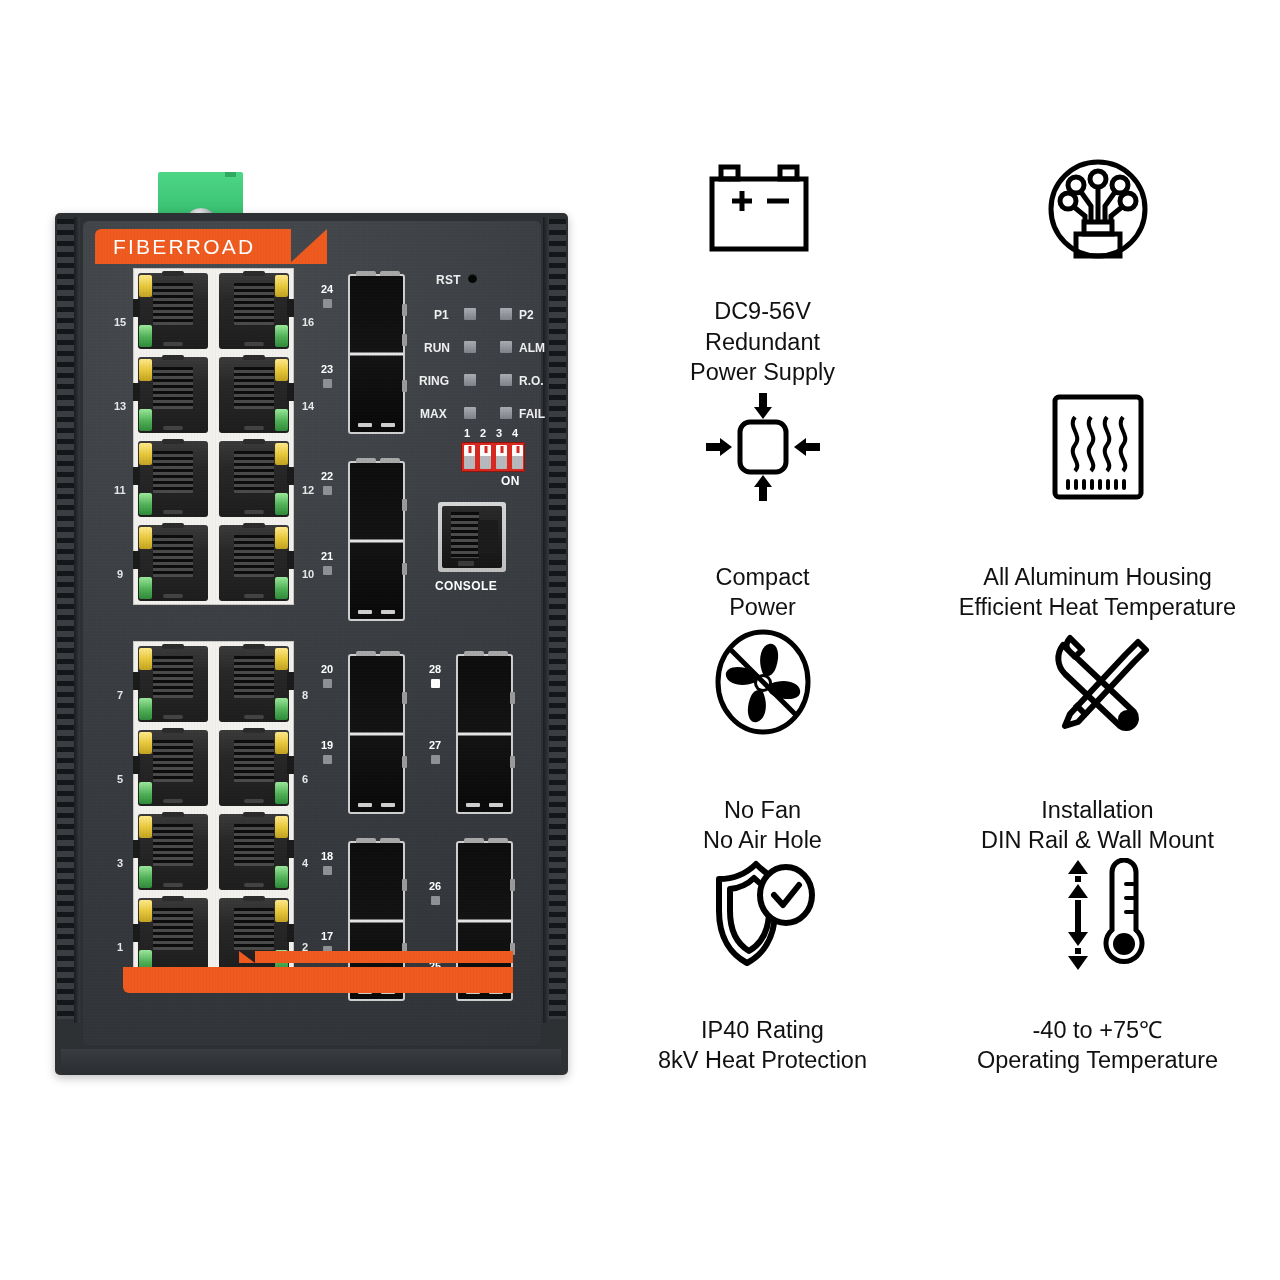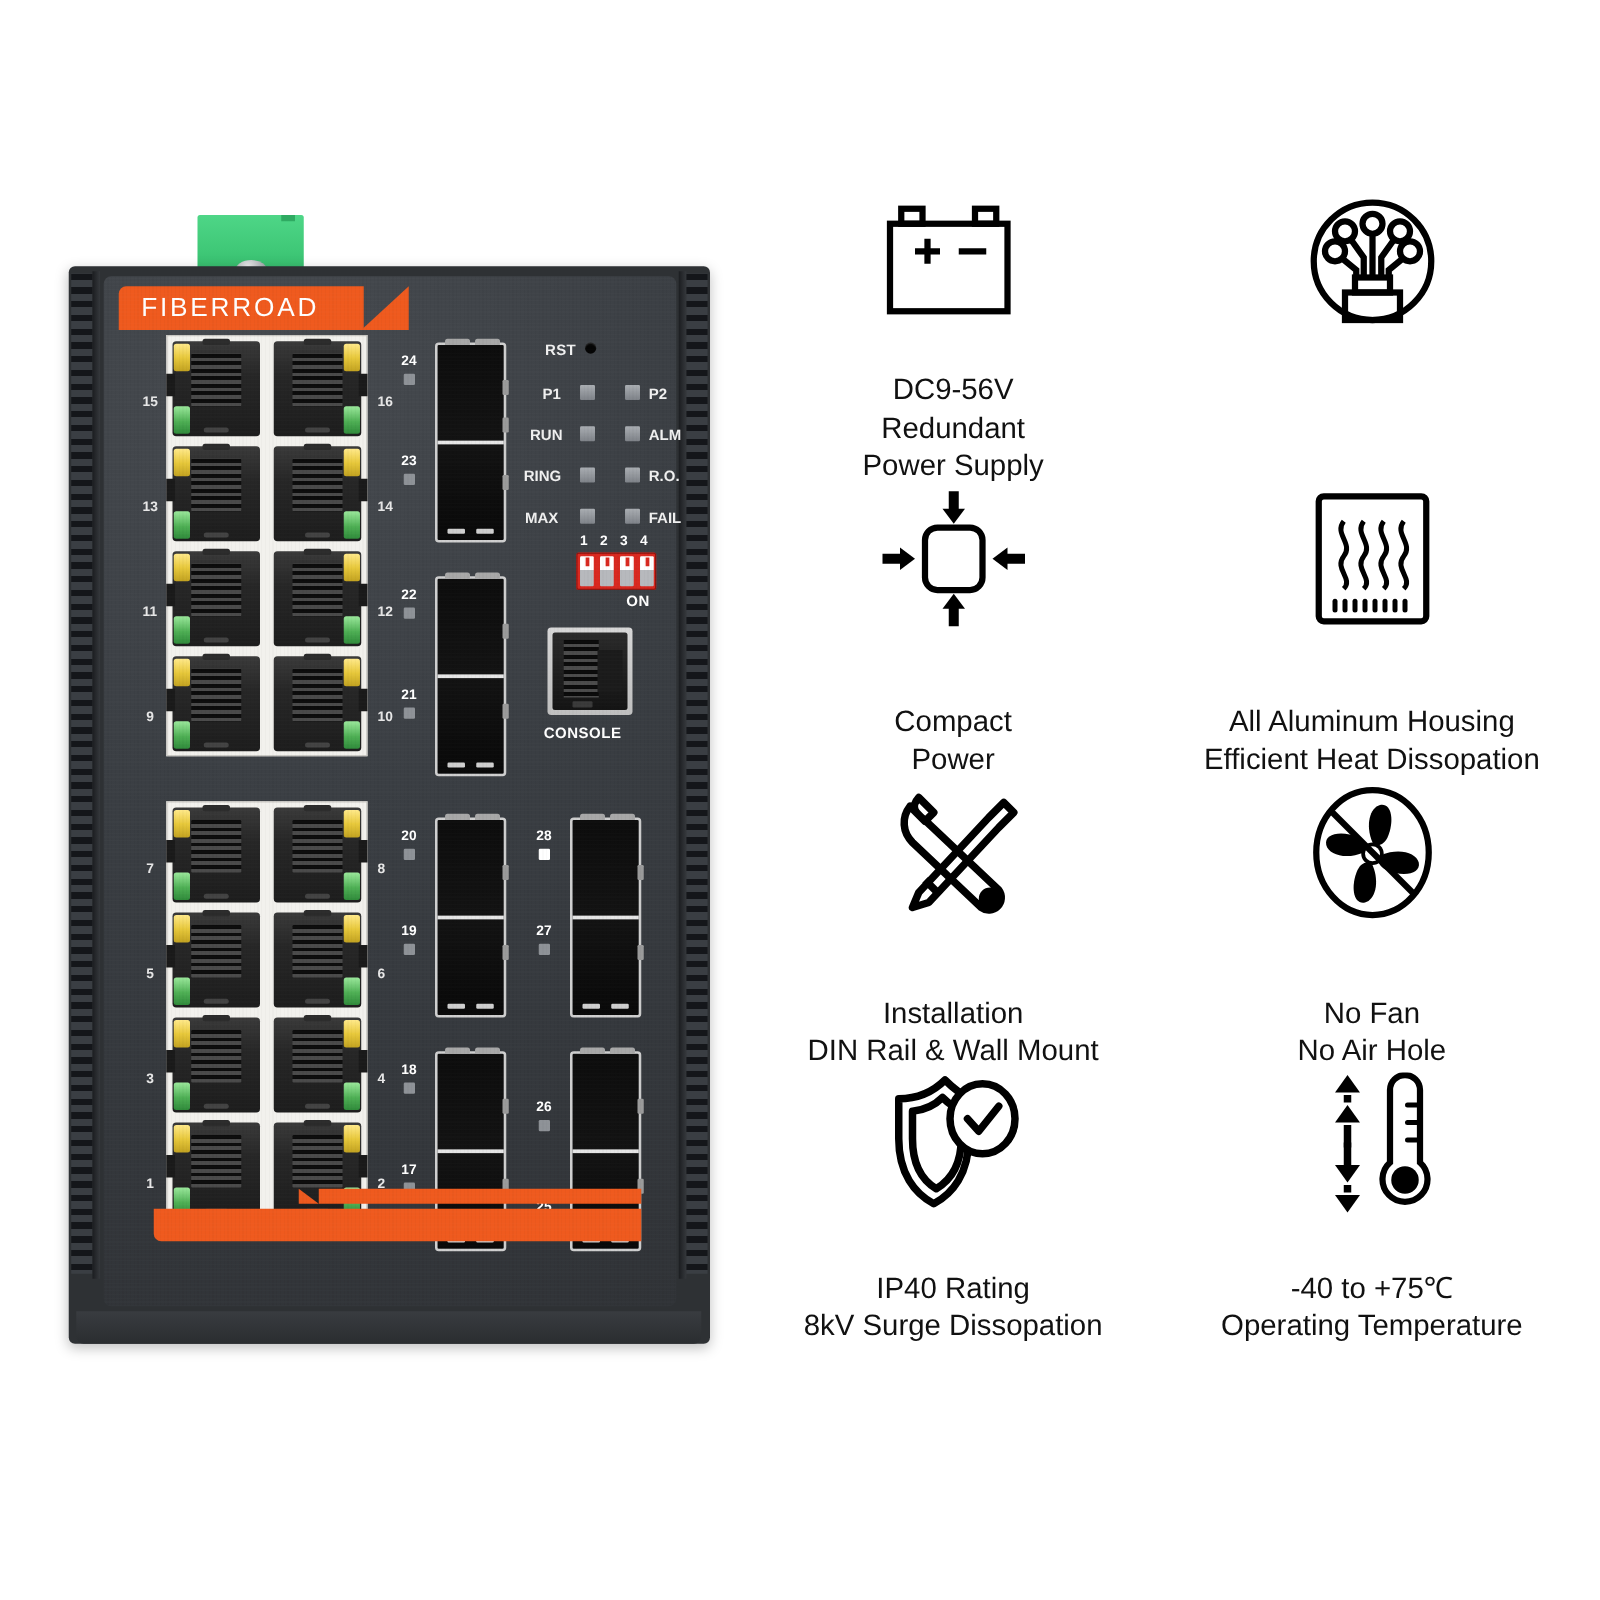--- a/index.html
+++ b/index.html
@@ -714,34 +714,21 @@
             <line x1="35" y1="90" x2="35" y2="97"></line>
             <line x1="43" y1="90" x2="43" y2="97"></line>
             <line x1="51" y1="90" x2="51" y2="97"></line>
             <line x1="59" y1="90" x2="59" y2="97"></line>
             <line x1="67" y1="90" x2="67" y2="97"></line>
             <line x1="75" y1="90" x2="75" y2="97"></line>
           </g>
         </svg>
       </div>
       <div class="caption">All Aluminum Housing
-Efficient Heat Dissopation</div>
-    </div>
-
-    <div class="feature feat-cell r3">
-      <div class="icon-box">
-        <svg width="112" height="112" viewBox="0 0 112 112" fill="none" stroke="#000" stroke-width="6" stroke-linejoin="round">
-          <path d="M28 12 L40 24 L33 31 L21 19 C14 28 15 40 23 48 L78 100 a10 10 0 0 0 14 -14 L37 34 C29 26 19 22 28 12 Z"></path>
-          <circle cx="85" cy="93" r="6" fill="#000"></circle>
-          <path d="M96 16 L84 28 L28 88 L23 100 L36 96 L92 36 L104 24 Z"></path>
-          <line x1="33" y1="78" x2="45" y2="90" stroke-width="6"></line>
-        </svg>
-      </div>
-      <div class="caption">Installation
-DIN Rail &amp; Wall Mount</div>
+Efficient Heat Temperature</div>
     </div>
 
     <div class="feature feat-cell r3">
       <div class="icon-box">
         <svg width="106" height="112" viewBox="0 0 106 112" fill="none" stroke="#000" stroke-width="5">
           <ellipse cx="53" cy="56" rx="45" ry="50"></ellipse>
           <g fill="#000" stroke="none">
             <path d="M53 48 c-6 -14 -2 -28 6 -30 c9 -2 12 12 6 26 c-3 6 -8 8 -12 4z"></path>
             <path d="M46 56 c-14 6 -28 2 -30 -6 c-2 -9 12 -12 26 -6 c6 3 8 8 4 12z"></path>
             <path d="M60 58 c14 -6 28 -2 30 6 c2 9 -12 12 -26 6 c-6 -3 -8 -8 -4 -12z"></path>
@@ -749,31 +736,44 @@
             <circle cx="53" cy="57" r="9"></circle>
           </g>
           <circle cx="53" cy="57" r="6" fill="#fff" stroke="none"></circle>
           <line x1="21" y1="24" x2="86" y2="89" stroke-width="5"></line>
         </svg>
       </div>
       <div class="caption">No Fan
 No Air Hole</div>
     </div>
 
+    <div class="feature feat-cell r3">
+      <div class="icon-box">
+        <svg width="112" height="112" viewBox="0 0 112 112" fill="none" stroke="#000" stroke-width="6" stroke-linejoin="round">
+          <path d="M28 12 L40 24 L33 31 L21 19 C14 28 15 40 23 48 L78 100 a10 10 0 0 0 14 -14 L37 34 C29 26 19 22 28 12 Z"></path>
+          <circle cx="85" cy="93" r="6" fill="#000"></circle>
+          <path d="M96 16 L84 28 L28 88 L23 100 L36 96 L92 36 L104 24 Z"></path>
+          <line x1="33" y1="78" x2="45" y2="90" stroke-width="6"></line>
+        </svg>
+      </div>
+      <div class="caption">Installation
+DIN Rail &amp; Wall Mount</div>
+    </div>
+
     <div class="feature feat-cell r4">
       <div class="icon-box">
         <svg width="108" height="112" viewBox="0 0 108 112" fill="none" stroke="#000" stroke-width="6" stroke-linejoin="round">
           <path d="M10 20 C26 20 38 14 47 5 C53 11 59 16 66 19 L66 52 C66 80 53 96 38 104 C23 96 10 80 10 52 Z"></path>
           <path d="M21 30 C31 29 39 25 45 19 C51 25 57 28 60 29 L60 52 C60 74 50 86 40 92 C30 86 21 74 21 52 Z"></path>
           <ellipse cx="77" cy="36" rx="26" ry="28" fill="#fff"></ellipse>
           <path d="M65 36 L74 46 L90 26" stroke-width="6" stroke-linecap="round" fill="none"></path>
         </svg>
       </div>
       <div class="caption">IP40 Rating
-8kV Surge Dissopation</div>
+8kV Heat Protection</div>
     </div>
 
     <div class="feature feat-cell r4">
       <div class="icon-box">
         <svg width="96" height="114" viewBox="0 0 96 114" fill="none" stroke="#000" stroke-width="5">
           <g fill="#000" stroke="none">
             <polygon points="28,2 38,16 18,16"></polygon>
             <rect x="25" y="18" width="6" height="6"></rect>
             <polygon points="28,26 38,40 18,40"></polygon>
             <rect x="25" y="42" width="6" height="18"></rect>

